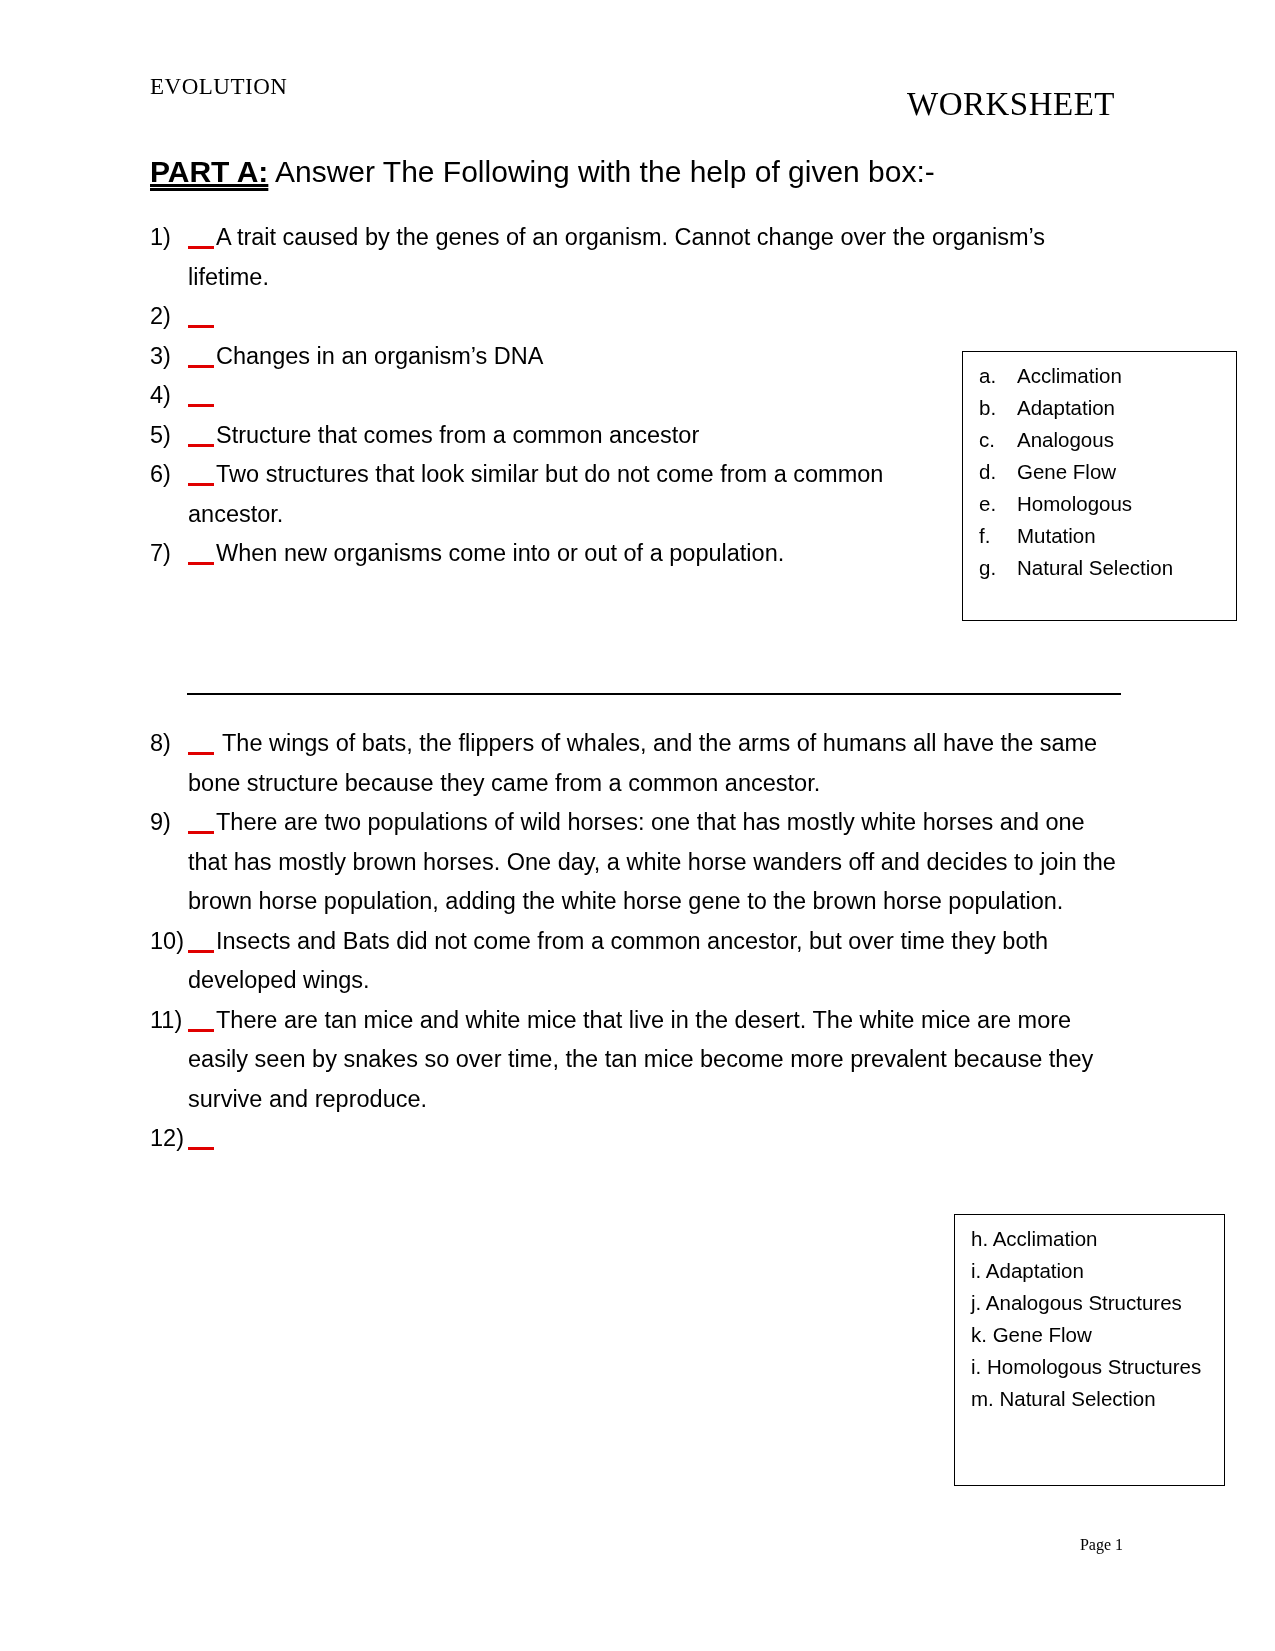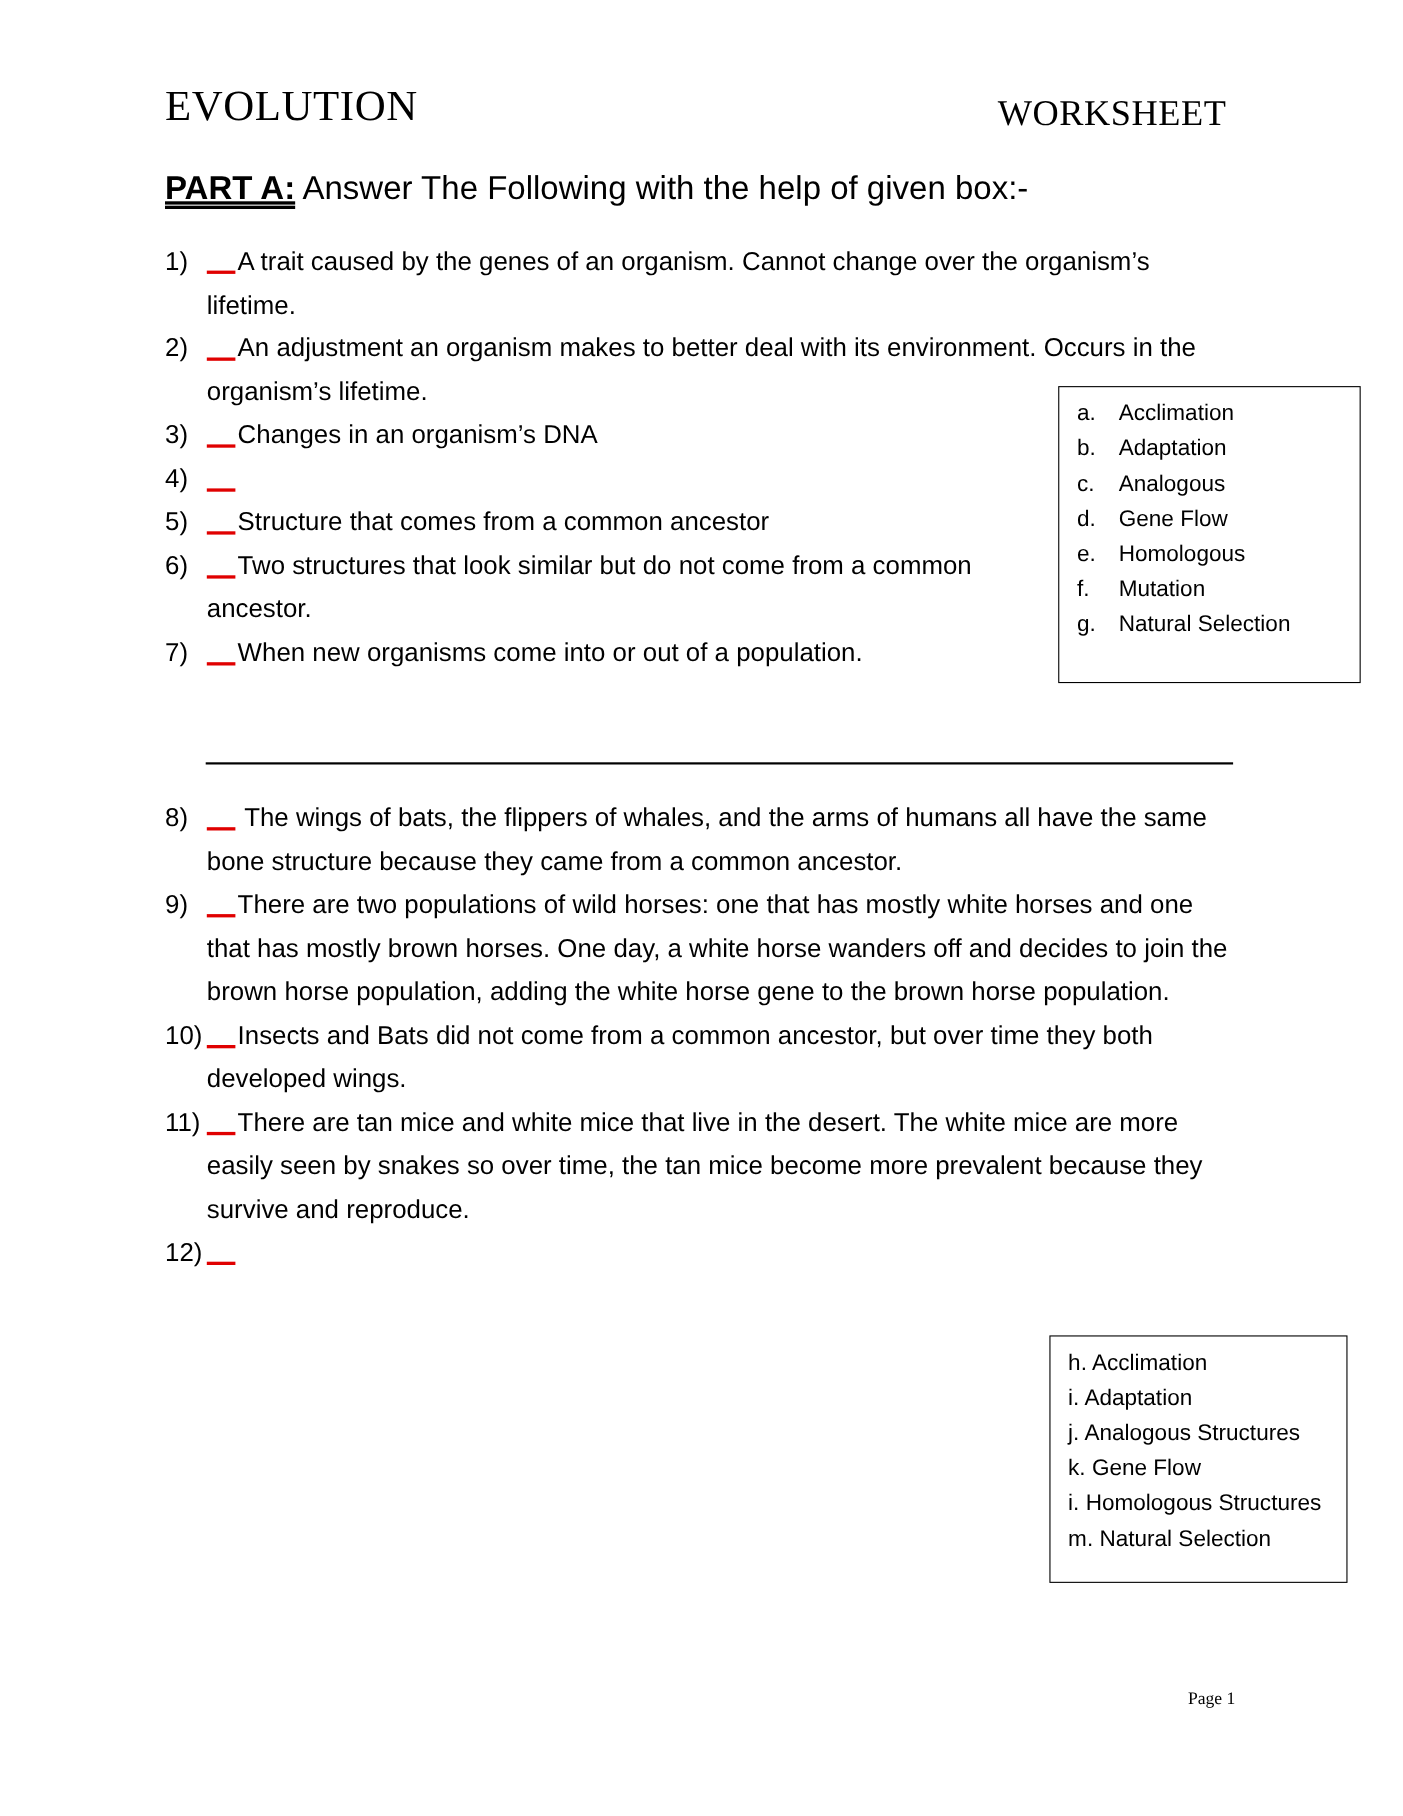--- a/index.html
+++ b/index.html
@@ -1,54 +1,54 @@
 <!DOCTYPE html>
 <html><head>
 <meta charset="utf-8">
 <style>
   html, body { margin: 0; padding: 0; background: #ffffff; }
   body { width: 1275px; height: 1651px; position: relative; overflow: hidden; color: #000; }
   .serif { font-family: "Liberation Serif", "DejaVu Serif", serif; }
   .sans { font-family: "Liberation Sans", "DejaVu Sans", sans-serif; }
-  .header-left { position: absolute; left: 150px; top: 74px; font-size: 39px; letter-spacing: 0.5px; }
+  .header-left { position: absolute; left: 150px; top: 74px; font-size: 23px; letter-spacing: 0.5px; }
   .header-right { position: absolute; right: 160px; top: 86px; font-size: 33px; letter-spacing: 0.5px; }
   .part-title { position: absolute; left: 150px; top: 155px; font-size: 30px; }
   .part-title .part-label { font-weight: bold; text-decoration: underline; text-decoration-style: double; }
   .qlist { position: absolute; left: 150px; width: 970px; font-size: 23.5px; line-height: 39.5px; }
   .q { position: relative; padding-left: 38px; }
   .q .num { position: absolute; left: 0; top: 0; }
   .q .blank { color: #e00000; text-decoration: none; border-bottom: 3px solid #e00000; display: inline-block; width: 26px; height: 26px; vertical-align: -4px; margin-right: 2px; }
   .q .blank.spaced { margin-right: 8px; }
   .q.narrow { width: 700px; }
   .divider { position: absolute; left: 187px; top: 693px; width: 934px; height: 0; border-top: 2px solid #000; }
   .box { position: absolute; border: 1.6px solid #000; box-sizing: border-box; font-size: 20.5px; line-height: 32px; }
   .box1 { left: 962px; top: 351px; width: 275px; height: 270px; padding: 8px 0 0 16px; }
   .box1 .item { display: flex; }
   .box1 .letter { width: 38px; }
-  .box2 { left: 954px; top: 1214px; width: 271px; height: 225px; padding: 8px 0 0 16px; }
+  .box2 { left: 954px; top: 1214px; width: 271px; height: 272px; padding: 8px 0 0 16px; }
   .page-num { position: absolute; right: 152px; top: 1536px; font-size: 16px; }
 </style>
 </head>
 <body>
 
 <div class="header-left serif">EVOLUTION</div>
 <div class="header-right serif">WORKSHEET</div>
 
 <div class="part-title sans">
   <span class="part-label">PART A:</span><span> Answer The Following with the help of given box:-</span>
 </div>
 
 <div class="qlist sans" style="top: 218px;">
   <div class="q">
     <span class="num">1)</span>
     <span class="blank"></span><span>A trait caused by the genes of an organism. Cannot change over the organism’s lifetime.</span>
   </div>
   <div class="q">
     <span class="num">2)</span>
-    <span class="blank"></span><span>An adjustment an organism makes to better deal with its environment. Occurs in the organism’s lifetime.</span>
+    <span class="blank"></span>
   </div>
   <div class="q narrow">
     <span class="num">3)</span>
     <span class="blank"></span><span>Changes in an organism’s DNA</span>
   </div>
   <div class="q narrow">
     <span class="num">4)</span>
     <span class="blank"></span>
   </div>
   <div class="q narrow">

